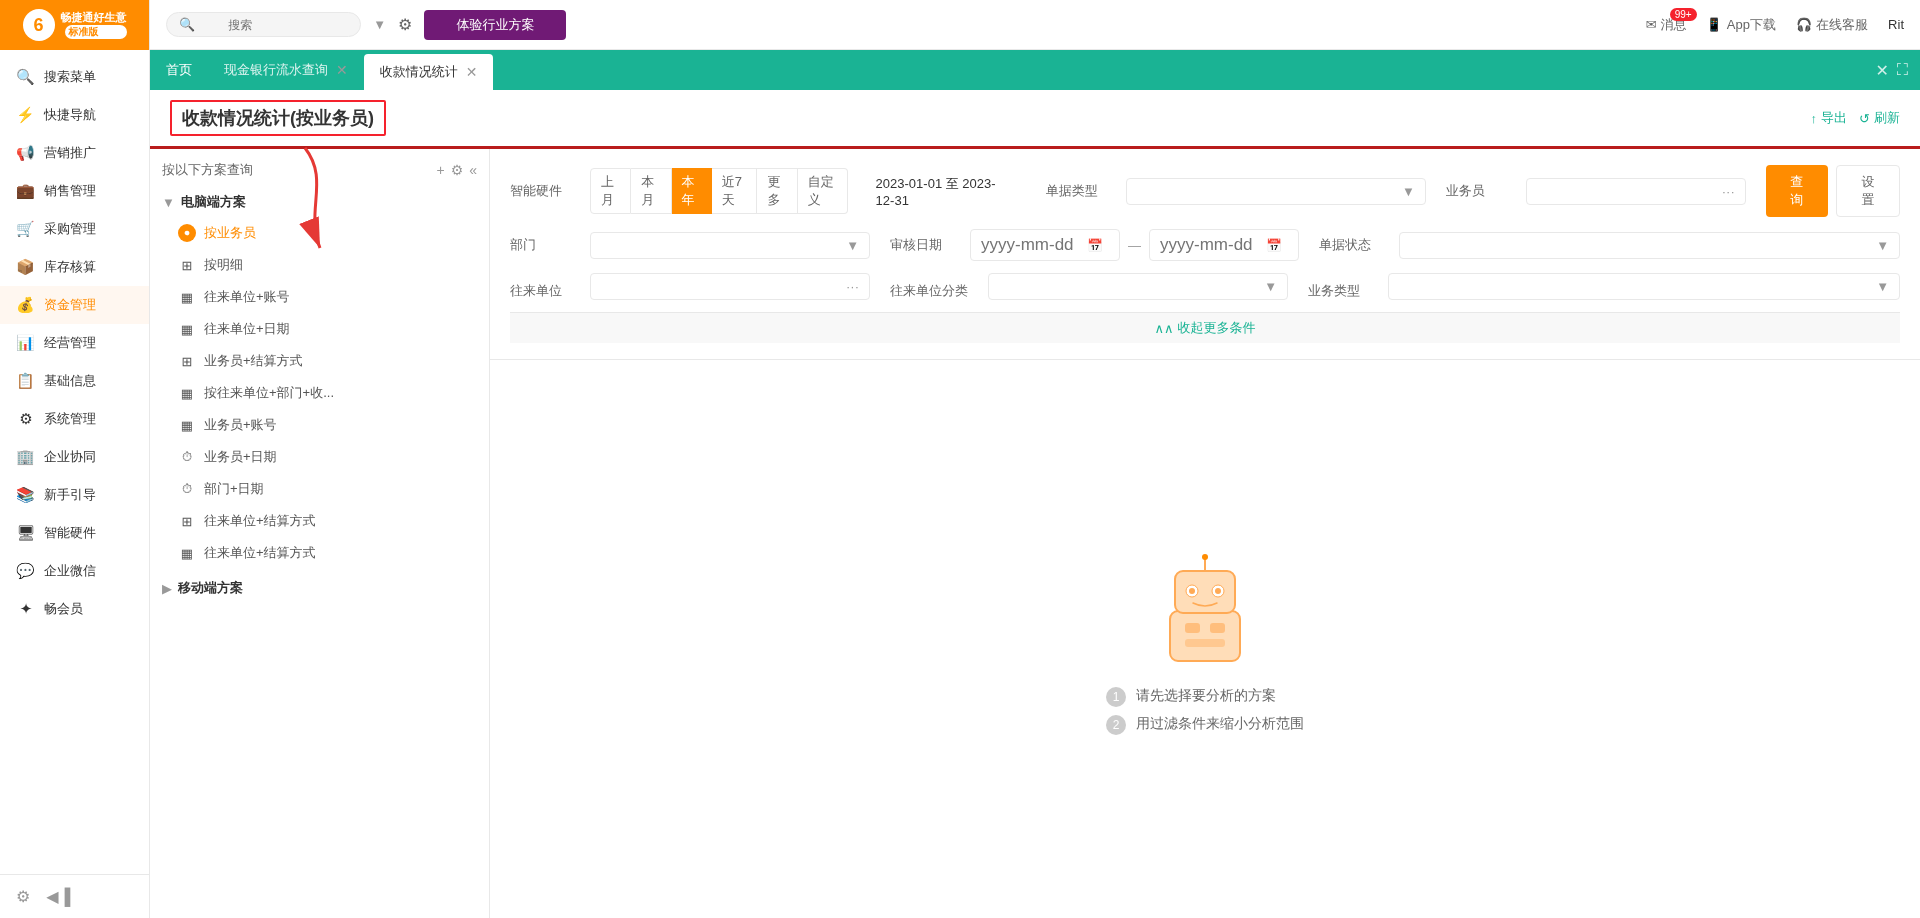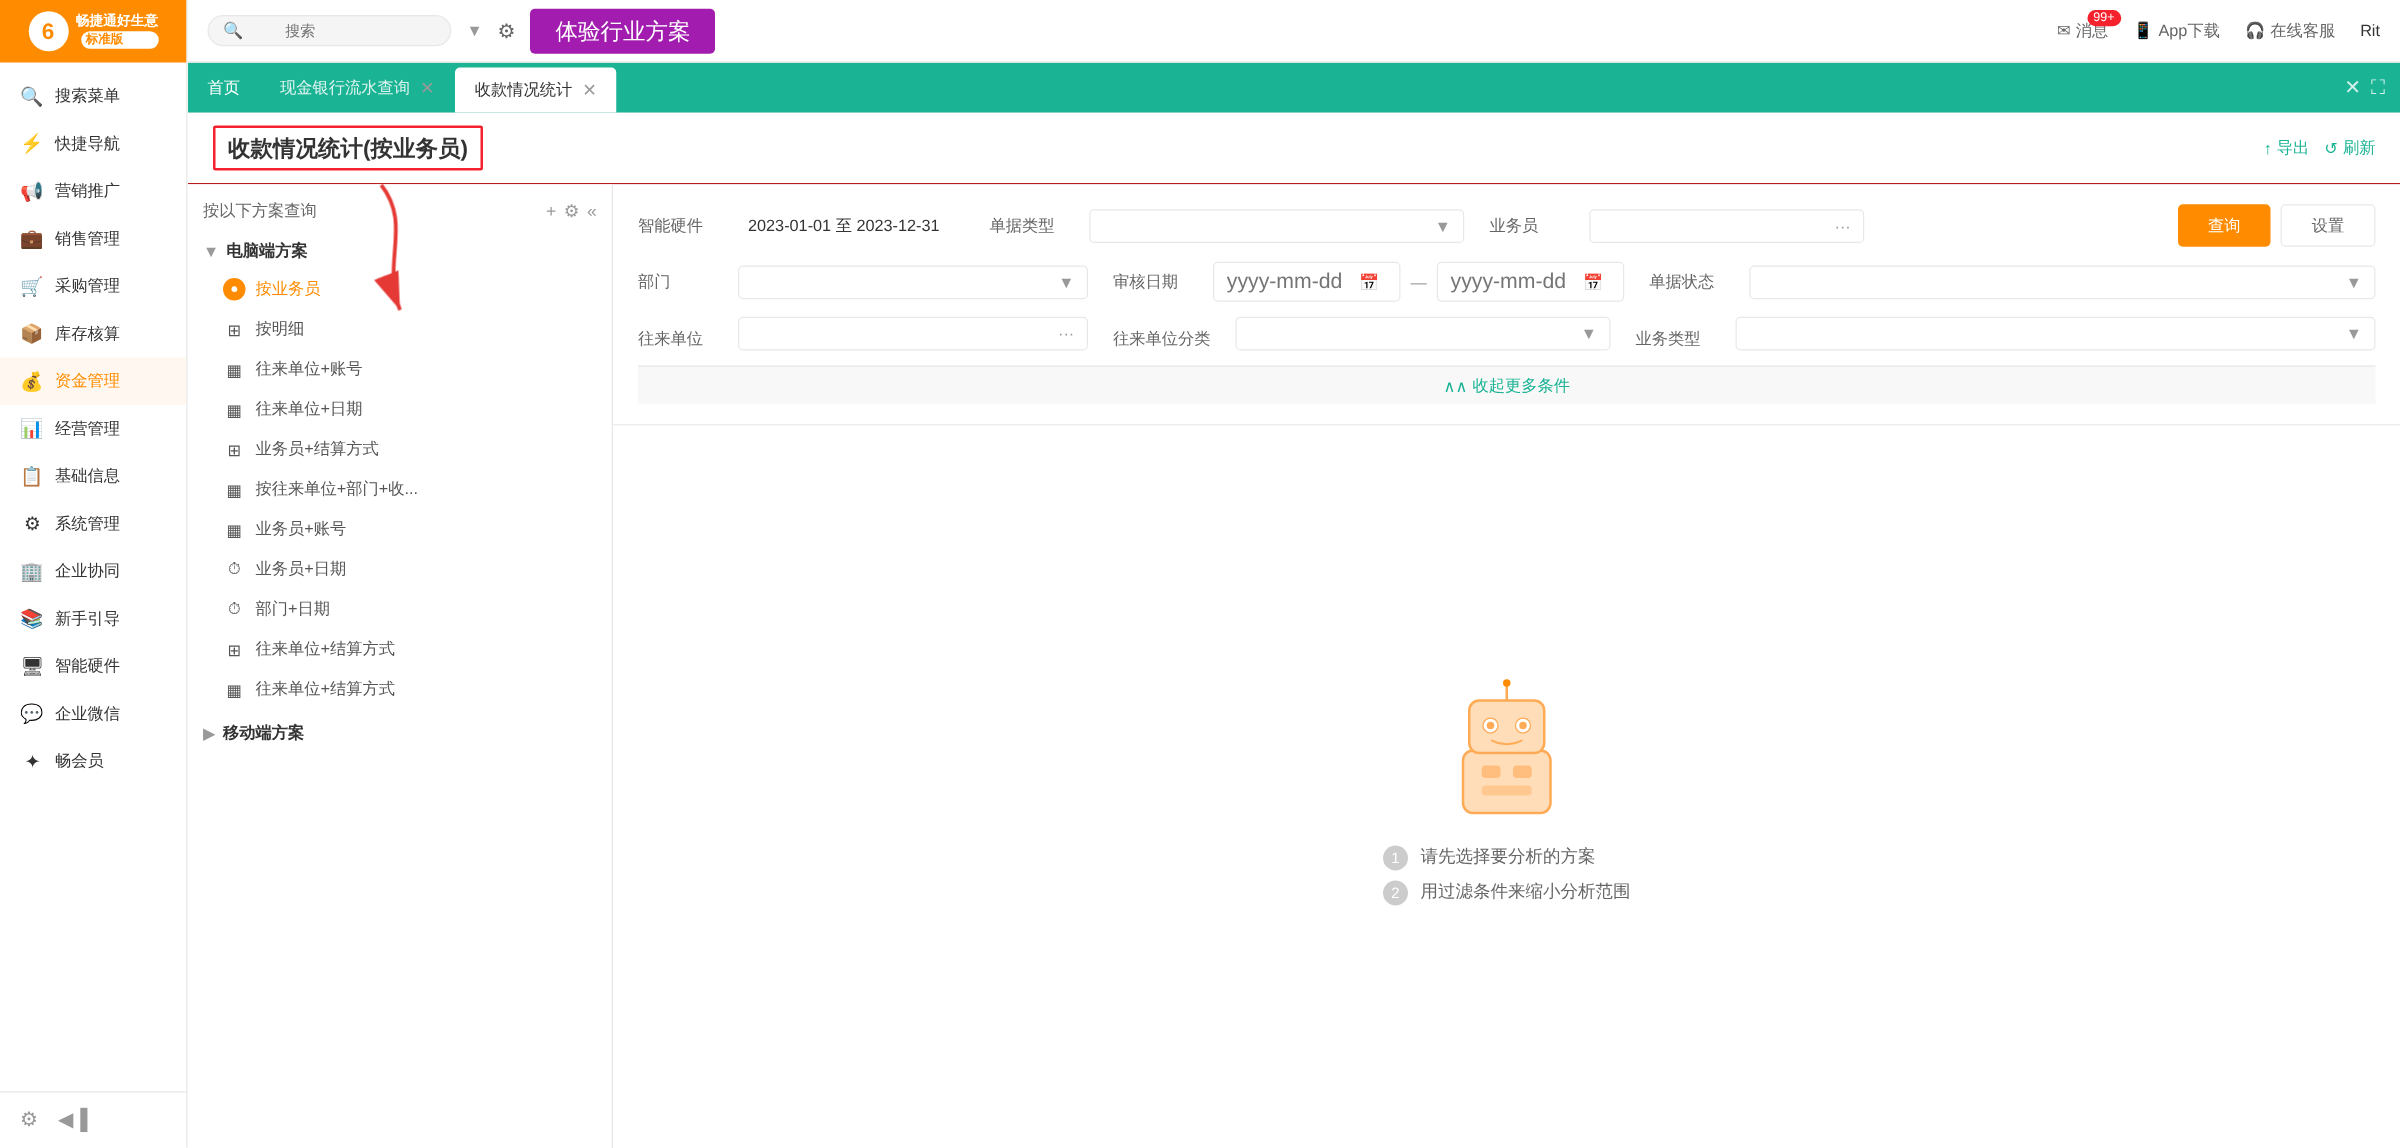--- a/index.html
+++ b/index.html
@@ -40,22 +40,22 @@
       padding: 0 16px; gap: 12px; z-index: 100;
     }
     .topbar-search {
       background: #f5f5f5; border: 1px solid #e8e8e8; border-radius: 16px;
       padding: 4px 12px; display: flex; align-items: center; gap: 6px; min-width: 180px;
     }
     .topbar-search input { background: none; border: none; outline: none; font-size: 12px; color: #999; width: 120px; margin-left: 27px; }
     .topbar-arrow { color: #999; cursor: pointer; }
     .topbar-gear { color: #666; cursor: pointer; font-size: 16px; }
     .topbar-trial-btn {
-      background: #a21caf; color: white; border: none; border-radius: 4px;
-      padding: 6px 20px; cursor: pointer; font-size: 18px;
+      background: #701a75; color: white; border: none; border-radius: 4px;
+      padding: 6px 32px; cursor: pointer; font-size: 13px;
     }
     .topbar-spacer { flex: 1; }
     .topbar-right { display: flex; align-items: center; gap: 20px; }
     .topbar-msg { display: flex; align-items: center; gap: 4px; color: #666; cursor: pointer; font-size: 13px; position: relative; }
     .badge-red {
       background: #f5222d; color: white; font-size: 10px; padding: 1px 5px; border-radius: 10px;
       position: absolute; top: -8px; right: -10px;
     }
     .topbar-app, .topbar-service { display: flex; align-items: center; gap: 4px; color: #666; cursor: pointer; font-size: 13px; }
     .topbar-user { color: #333; font-size: 13px; cursor: pointer; }
@@ -75,21 +75,21 @@
     .tabs-right { margin-left: auto; display: flex; align-items: center; gap: 8px; padding-right: 12px; }
     .tabs-win-btn { color: rgba(255,255,255,0.8); cursor: pointer; font-size: 16px; }
 
     
     .main-content {
       position: fixed; left: 150px; top: 90px; right: 0; bottom: 0;
       overflow: auto; background: #f0f2f5;
     }
     .page-header {
       background: #fff; padding: 10px 20px; display: flex; align-items: center; justify-content: space-between;
-      border-bottom: 1px solid #b91c1c;
+      border-bottom: 3px solid #b91c1c;
     }
     .page-title {
       font-size: 18px; font-weight: 600; color: #333;
       border: 2px solid #f5222d; padding: 4px 10px; border-radius: 2px;
     }
     .page-header-actions { display: flex; gap: 12px; align-items: center; }
     .export-btn, .refresh-btn {
       color: #1ab394; cursor: pointer; font-size: 13px; display: flex; align-items: center; gap: 4px;
     }
 
@@ -402,20 +402,28 @@
         </div>
       </div>
     </div>
 
     <div class="right-panel">
 
       <div class="filter-area">
 
         <div class="filter-row">
           <span class="filter-label">智能硬件</span>
+          <div class="filter-date-tabs">
+            <div class="date-tab">上月</div>
+            <div class="date-tab">本月</div>
+            <div class="date-tab active">本年</div>
+            <div class="date-tab">近7天</div>
+            <div class="date-tab">更多</div>
+            <div class="date-tab">自定义</div>
+          </div>
           <span class="date-range">2023-01-01 至 2023-12-31</span>
 
           <span class="filter-label" style="margin-left:20px">单据类型</span>
           <div class="filter-select filter-select-wide">
             <span style="color:#ccc"></span>
             <span>▼</span>
           </div>
 
           <span class="filter-label">业务员</span>
           <div class="filter-select">

